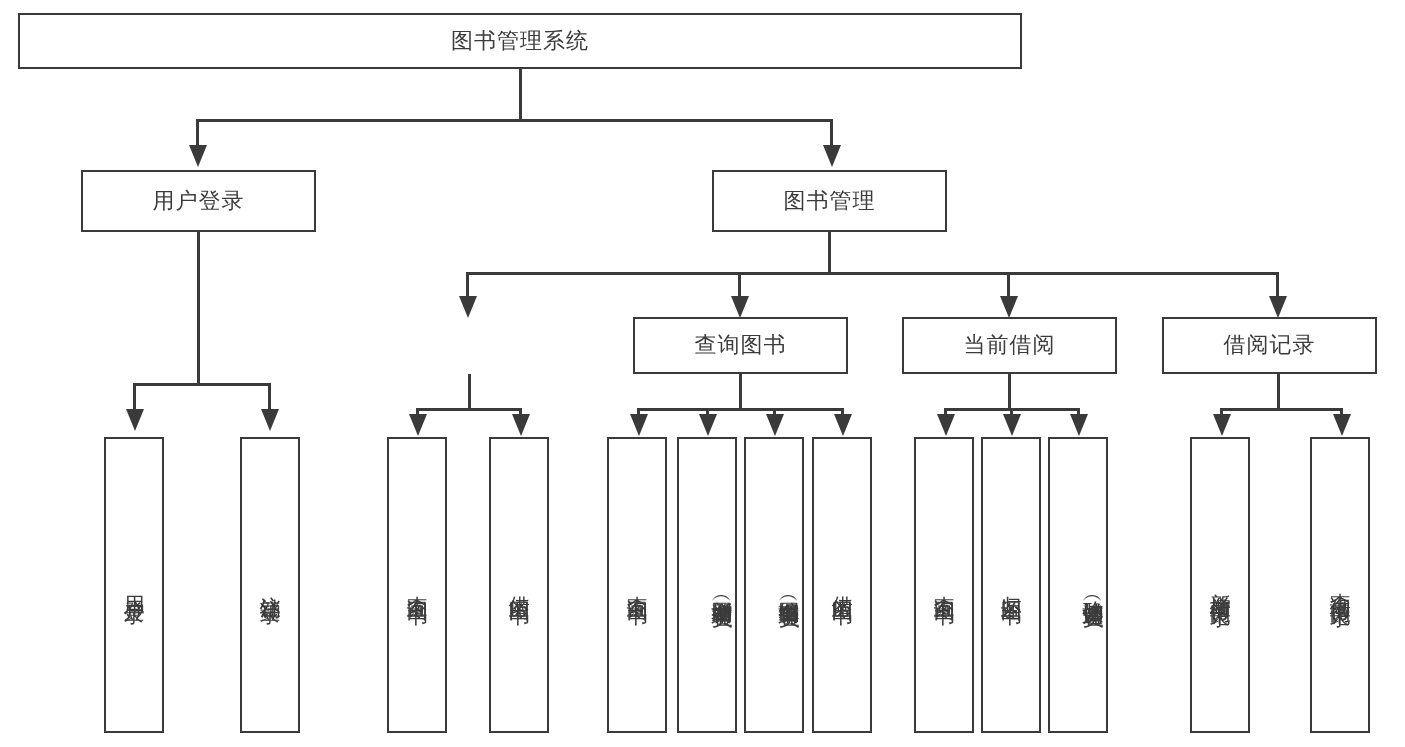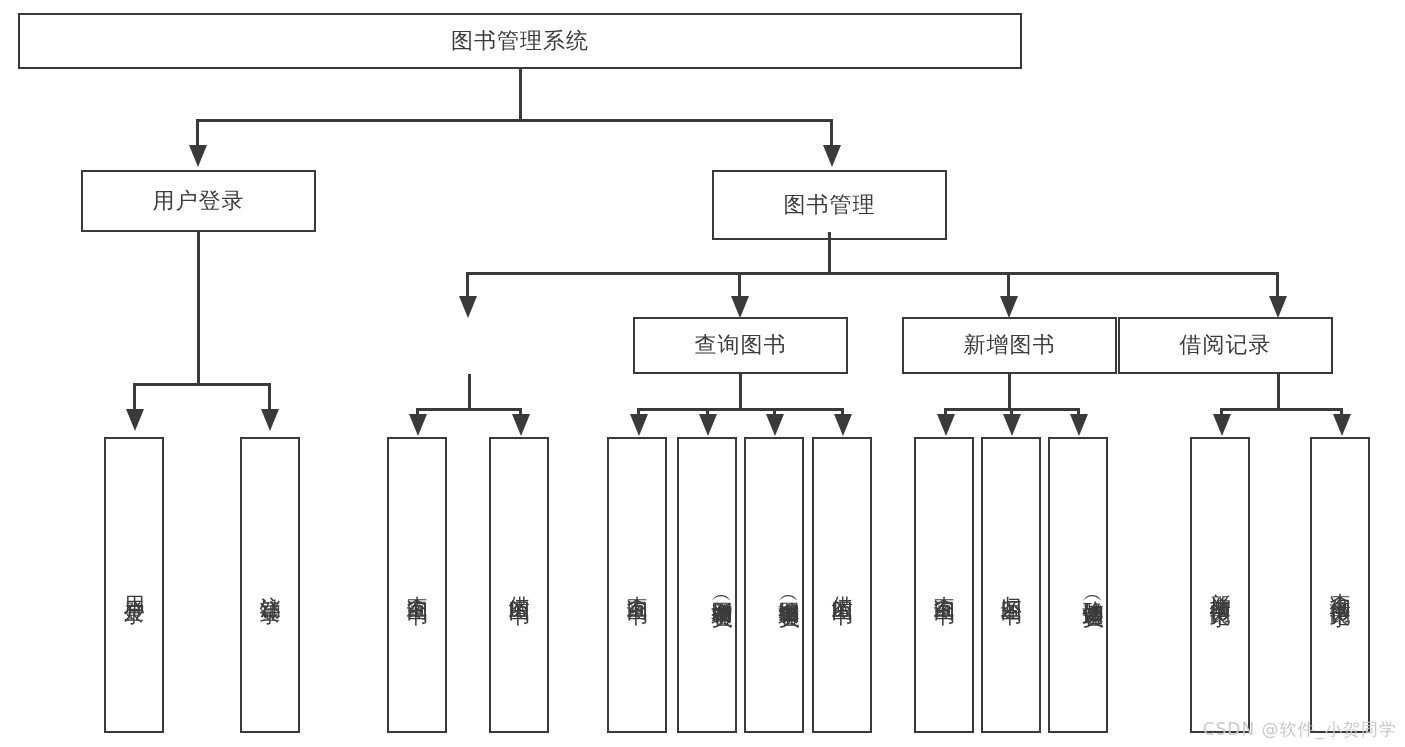--- a/index.html
+++ b/index.html
@@ -88,21 +88,21 @@
   <div class="edge h" style="left:196px; top:119px; width:637px; height:3px;"></div>
 
   <div class="edge v" style="left:196px; top:119px; height:28px;"></div>
   <div class="arrow" style="left:189px; top:145px;"></div>
   <div class="edge v" style="left:830px; top:119px; height:28px;"></div>
   <div class="arrow" style="left:823px; top:145px;"></div>
 
   <div class="node horiz" style="left:81px; top:170px; width:235px; height:62px;">
     <span>用户登录</span>
   </div>
-  <div class="node horiz" style="left:712px; top:170px; width:235px; height:70px;">
+  <div class="node horiz" style="left:712px; top:170px; width:235px; height:62px;">
     <span>图书管理</span>
   </div>
 
   <div class="edge v" style="left:197px; top:232px; height:151px;"></div>
   <div class="edge h" style="left:133px; top:383px; width:137px; height:3px;"></div>
   <div class="edge v" style="left:133px; top:383px; height:28px;"></div>
   <div class="arrow" style="left:126px; top:409px;"></div>
   <div class="edge v" style="left:268px; top:383px; height:28px;"></div>
   <div class="arrow" style="left:261px; top:409px;"></div>
 
@@ -114,23 +114,23 @@
   <div class="arrow" style="left:731px; top:296px;"></div>
   <div class="edge v" style="left:1007px; top:272px; height:26px;"></div>
   <div class="arrow" style="left:1000px; top:296px;"></div>
   <div class="edge v" style="left:1276px; top:272px; height:26px;"></div>
   <div class="arrow" style="left:1269px; top:296px;"></div>
 
   <div class="node horiz" style="left:633px; top:317px; width:215px; height:57px;">
     <span>查询图书</span>
   </div>
   <div class="node horiz" style="left:902px; top:317px; width:215px; height:57px;">
-    <span>新增图书</span>
-  </div>
-  <div class="node horiz" style="left:1118px; top:317px; width:215px; height:57px;">
+    <span>当前借阅</span>
+  </div>
+  <div class="node horiz" style="left:1162px; top:317px; width:215px; height:57px;">
     <span>借阅记录</span>
   </div>
 
   <div class="edge v" style="left:468px; top:374px; height:34px;"></div>
   <div class="edge h" style="left:416px; top:408px; width:106px; height:3px;"></div>
   <div class="edge v" style="left:416px; top:408px; height:14px;"></div>
   <div class="arrow" style="left:409px; top:414px;"></div>
   <div class="edge v" style="left:519px; top:408px; height:14px;"></div>
   <div class="arrow" style="left:512px; top:414px;"></div>
 
@@ -198,15 +198,14 @@
     <span>确认归还（管理员）</span>
   </div>
 
   <div class="node vert mid" style="left:1190px; top:437px; width:60px; height:296px;">
     <span>新增借阅记录</span>
   </div>
   <div class="node vert mid" style="left:1310px; top:437px; width:60px; height:296px;">
     <span>查询借阅记录</span>
   </div>
 
-  <div class="watermark">CSDN @软件_小贺同学</div>
 
 </div>
 
 </body></html>

